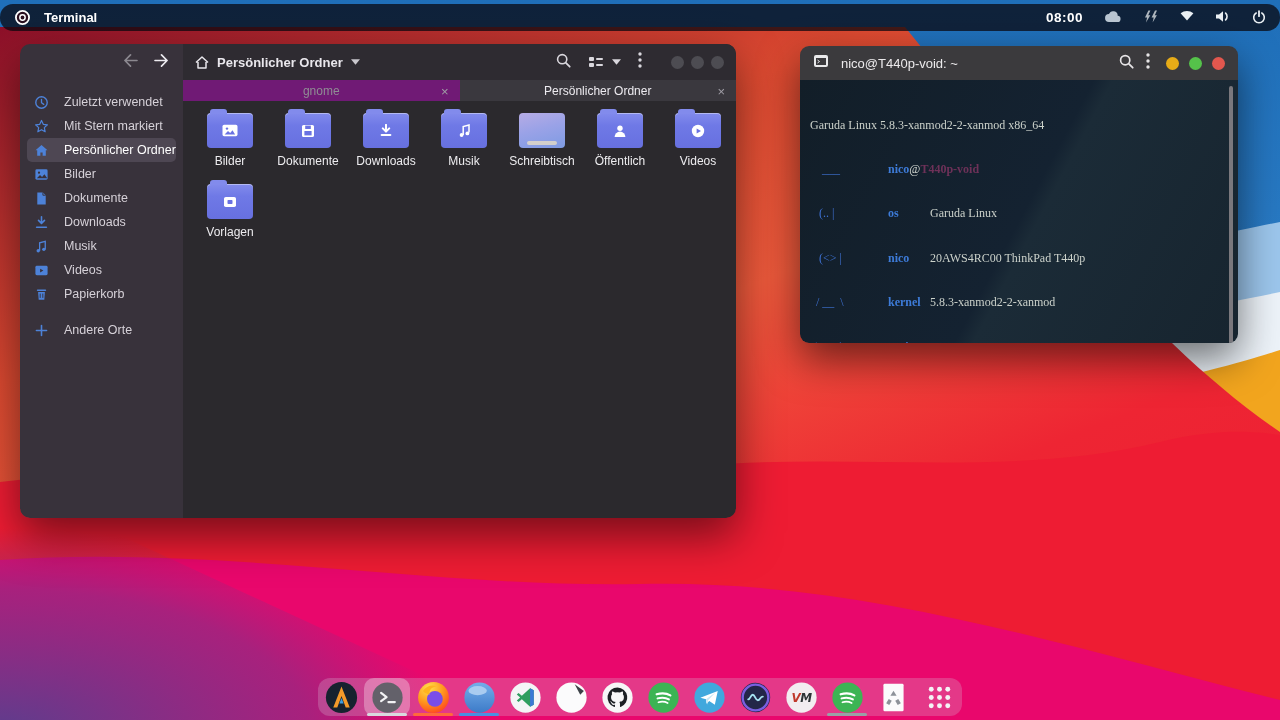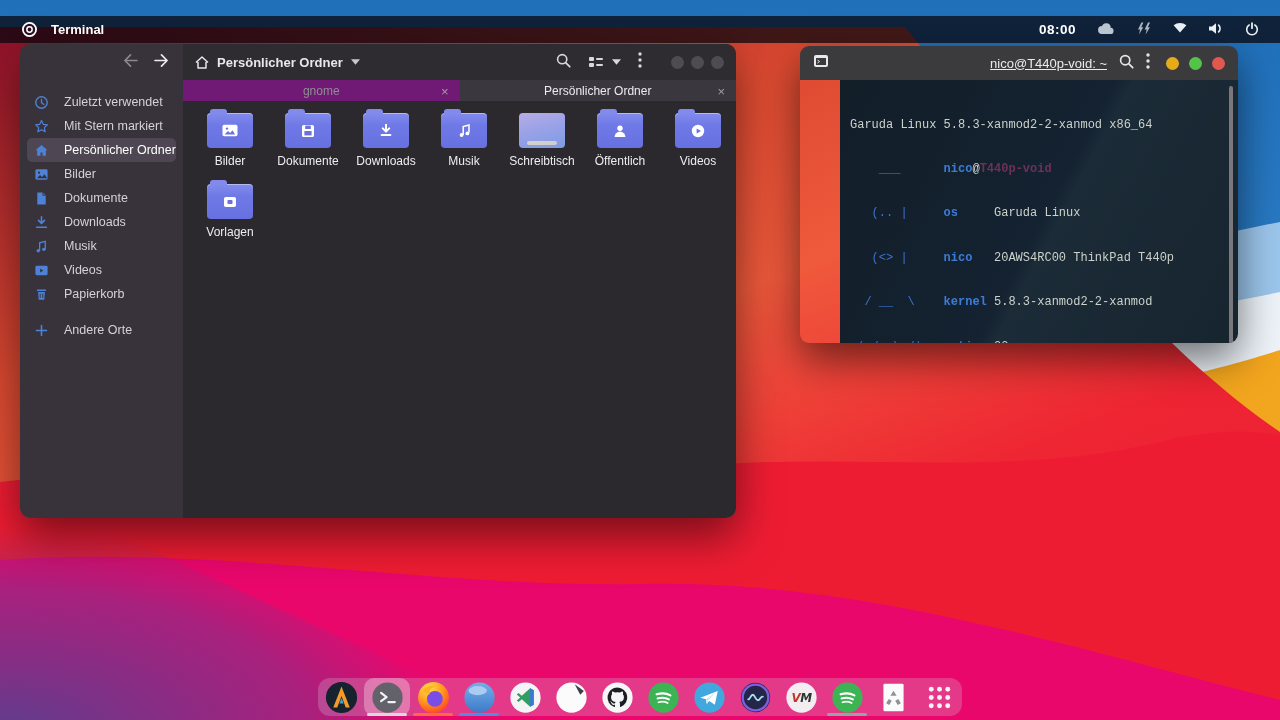--- a/index.html
+++ b/index.html
@@ -2,23 +2,23 @@
 <html><head>
 <meta charset="utf-8">
 <style>
   * { margin:0; padding:0; box-sizing:border-box; }
   html,body { width:1280px; height:720px; overflow:hidden; background:#000; }
   body { font-family:"Liberation Sans", sans-serif; }
   .screen { position:relative; width:1280px; height:720px; overflow:hidden; }
   .wallpaper { position:absolute; inset:0; width:100%; height:100%; }
 
   
-  .topbar { position:absolute; left:0; top:16px; width:1280px; height:27px;
+  .topbar { position:absolute; left:0; top:4px; width:1280px; height:27px;
     background:rgba(10,7,14,.74); display:flex; align-items:center;
-    justify-content:space-between; padding:0 21px; z-index:40; }
+    justify-content:space-between; padding:0 14px; z-index:40;border-radius:13px; }
   .tb-left { display:flex; align-items:center; gap:13px; }
   .tb-title { color:#fff; font-size:13px; font-weight:bold; }
   .tb-right { display:flex; align-items:flex-start; gap:21px; }
   .tb-clock { color:#fff; font-size:13.5px; font-weight:bold; letter-spacing:.5px; }
   .tb-ic { display:flex; align-items:center; }
 
   
   .win-files { position:absolute; left:20px; top:44px; width:716px; height:474px;
     border-radius:10px; overflow:hidden; display:flex;
     box-shadow:0 18px 44px rgba(0,0,0,.5); z-index:20; }
@@ -65,29 +65,29 @@
     border-radius:2px; background:rgba(250,235,190,.65); }
   .fname { margin-top:7px; font-size:12px; color:#edecef; text-align:center;
     line-height:13px; max-width:70px; word-break:break-all; }
 
   
   .win-term { position:absolute; left:800px; top:46px; width:438px; height:297px;
     border-radius:9px; overflow:hidden; display:flex; flex-direction:column;
     box-shadow:0 16px 40px rgba(0,0,0,.55); z-index:25; }
   .tw-header { height:34px; background:#3b3a3d; display:flex; align-items:center;
     padding:0 13px; gap:12px; flex:none; }
-  .tw-title { flex:1; text-align:right; color:#eceaec; font-size:13px;text-decoration:underline; }
+  .tw-title { flex:1; text-align:left; color:#eceaec; font-size:13px; }
   .tw-lights { display:flex; gap:10px; margin-left:4px; }
   .light { width:13px; height:13px; border-radius:50%; }
   .light.y { background:#e7ab17; } .light.g { background:#55c24a; } .light.r { background:#e2574e; }
 
   .tw-body { flex:1; position:relative; padding:8px 12px 0 10px;
     background:linear-gradient(118deg,#121e28 0%,#142231 46%,#1b2b37 49%,#16232d 100%);
-    font-family:Liberation Mono, monospace; font-size:12px; line-height:14.8px;
-    color:#ccd2cb; white-space:pre;margin-left:40px; }
+    font-family:Liberation Serif, serif; font-size:12px; line-height:14.8px;
+    color:#ccd2cb; white-space:pre; }
   .art  { display:inline-block; width:13ch; white-space:pre; color:#3e71d2; }
   .tlabel { display:inline-block; width:7ch; color:#3d7bd8; font-weight:bold; }
   .tuser { color:#3d7bd8; font-weight:bold; }
   .tat { color:#d5dad3; }
   .thost { color:#6d3158; font-weight:bold; }
   .tval { color:#ccd2cb; }
   .tw-scrollbar { position:absolute; right:5px; top:6px; bottom:10px; width:4px;
     border-radius:2px; background:#7a787d; }
 
   

